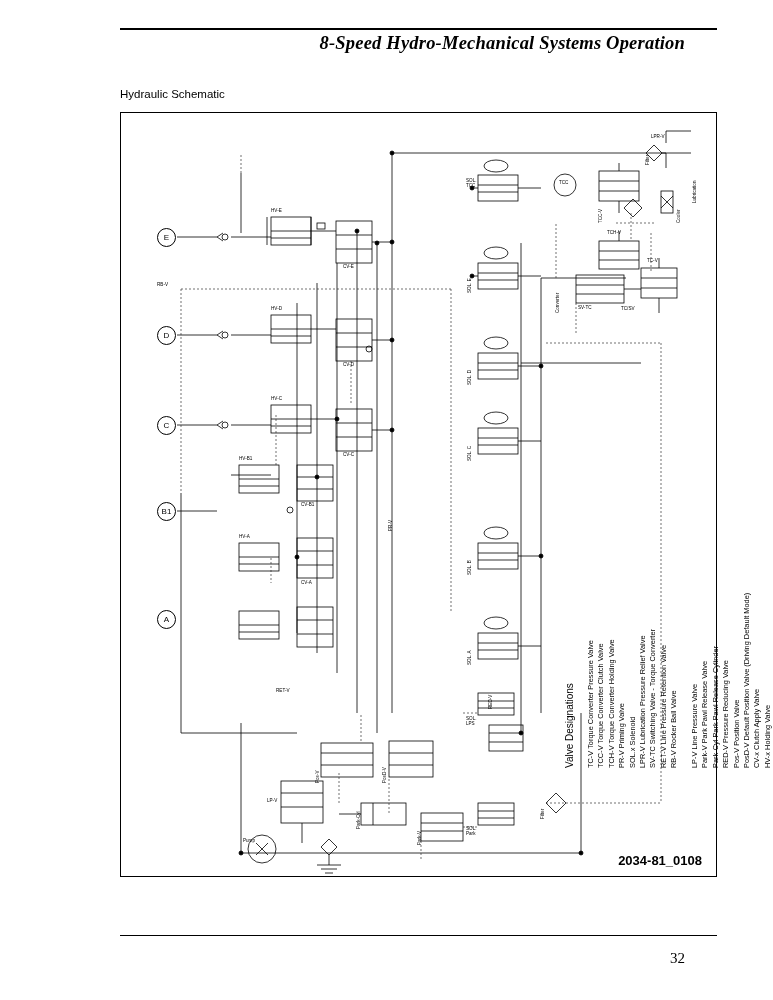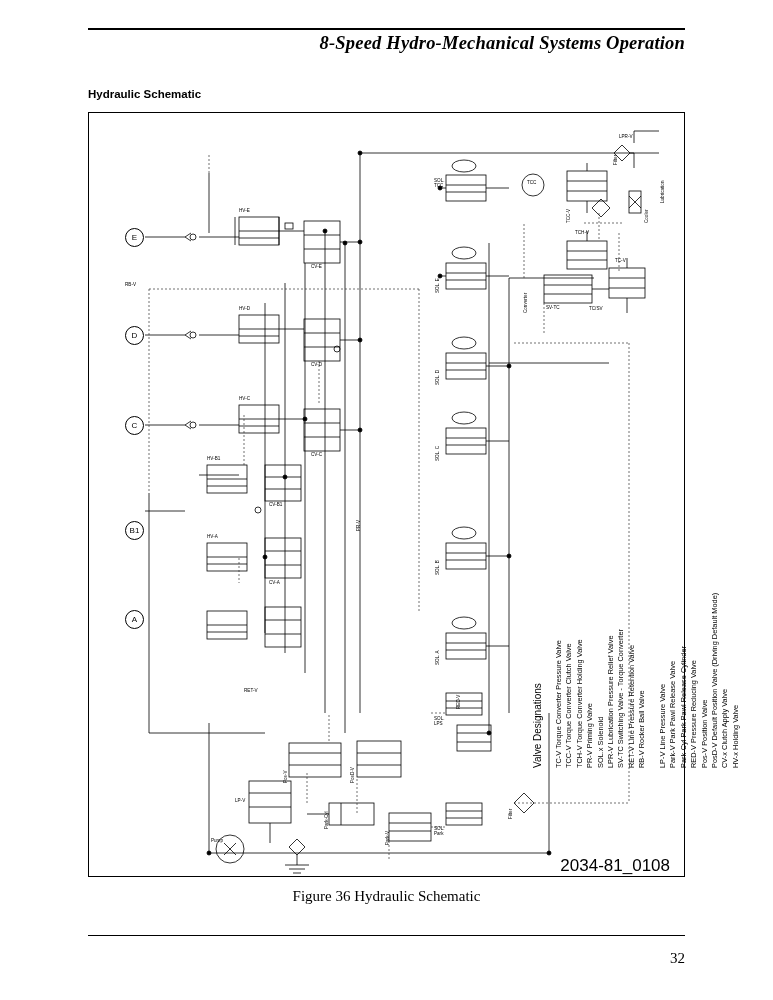--- a/index.html
+++ b/index.html
@@ -11,20 +11,21 @@
     width: 773px;
     height: 1000px;
     position: relative;
     font-family: "Liberation Serif", serif;
     color: #000;
     overflow: hidden;
   }
   .page {
     position: absolute;
     inset: 0;
+    margin-left: 32px;
   }
   
   .header-rule {
     position: absolute;
     left: 88px;
     top: 28px;
     width: 597px;
     height: 2px;
     background: #000;
   }
@@ -37,21 +38,21 @@
     font-weight: bold;
     font-size: 18.5px;
     letter-spacing: 0.2px;
     white-space: nowrap;
   }
   .section-label {
     position: absolute;
     left: 88px;
     top: 88px;
     font-family: "Liberation Sans", sans-serif;
-    font-weight: bold;
+    font-weight: normal;
     font-size: 11.5px;
   }
   
   .figure-frame {
     position: absolute;
     left: 88px;
     top: 112px;
     width: 597px;
     height: 765px;
     border: 1px solid #000;
@@ -150,24 +151,24 @@
     font-size: 7.4px;
     white-space: nowrap;
   }
   .desig-col div {
     line-height: 10.4px;
     height: 10.4px;
   }
   .diagram-id {
     position: absolute;
     right: 14px;
-    bottom: 0;
-    font-family: "Liberation Sans", sans-serif;
-    font-weight: normal;
-    font-size: 17px;
+    bottom: 8px;
+    font-family: "Liberation Sans", sans-serif;
+    font-weight: bold;
+    font-size: 13px;
   }
 </style>
 </head>
 <body>
 
 <div class="page">
 
   <div class="header-rule"></div>
   <div class="header-title">8-Speed Hydro-Mechanical Systems Operation</div>
   <div class="section-label">Hydraulic Schematic</div>
@@ -398,21 +399,21 @@
           <path d="M510 100 L510 128"></path>
           <path d="M495 110 L535 110"></path>
           <path d="M300 728 L300 746"></path>
           <path d="M218 690 L218 660"></path>
         </g>
       </svg>
 
       <div class="port-letter" style="left:36px; top:115px;">E</div>
       <div class="port-letter" style="left:36px; top:213px;">D</div>
       <div class="port-letter" style="left:36px; top:303px;">C</div>
-      <div class="port-letter" style="left:36px; top:408px;">B1</div>
+      <div class="port-letter" style="left:36px; top:389px;">B1</div>
       <div class="port-letter" style="left:36px; top:497px;">A</div>
 
       <div class="lbl" style="left:150px; top:96px;">HV-E</div>
       <div class="lbl" style="left:222px; top:152px;">CV-E</div>
       <div class="lbl" style="left:150px; top:194px;">HV-D</div>
       <div class="lbl" style="left:222px; top:250px;">CV-D</div>
       <div class="lbl" style="left:150px; top:284px;">HV-C</div>
       <div class="lbl" style="left:222px; top:340px;">CV-C</div>
       <div class="lbl" style="left:118px; top:344px;">HV-B1</div>
       <div class="lbl" style="left:180px; top:390px;">CV-B1</div>
@@ -478,18 +479,17 @@
           <div>PosD-V    Default Position Valve (Driving Default Mode)</div>
           <div>CV-x         Clutch Apply Valve</div>
           <div>HV-x         Holding Valve</div>
         </div>
       </div>
 
       <div class="diagram-id">2034-81_0108</div>
     </div>
   </div>
 
-  <div class="figure-caption">Figure 36  Hydraulic Schematic</div>
 
   <div class="footer-rule"></div>
   <div class="footer-right">32</div>
 
 </div>
 
 </body></html>

